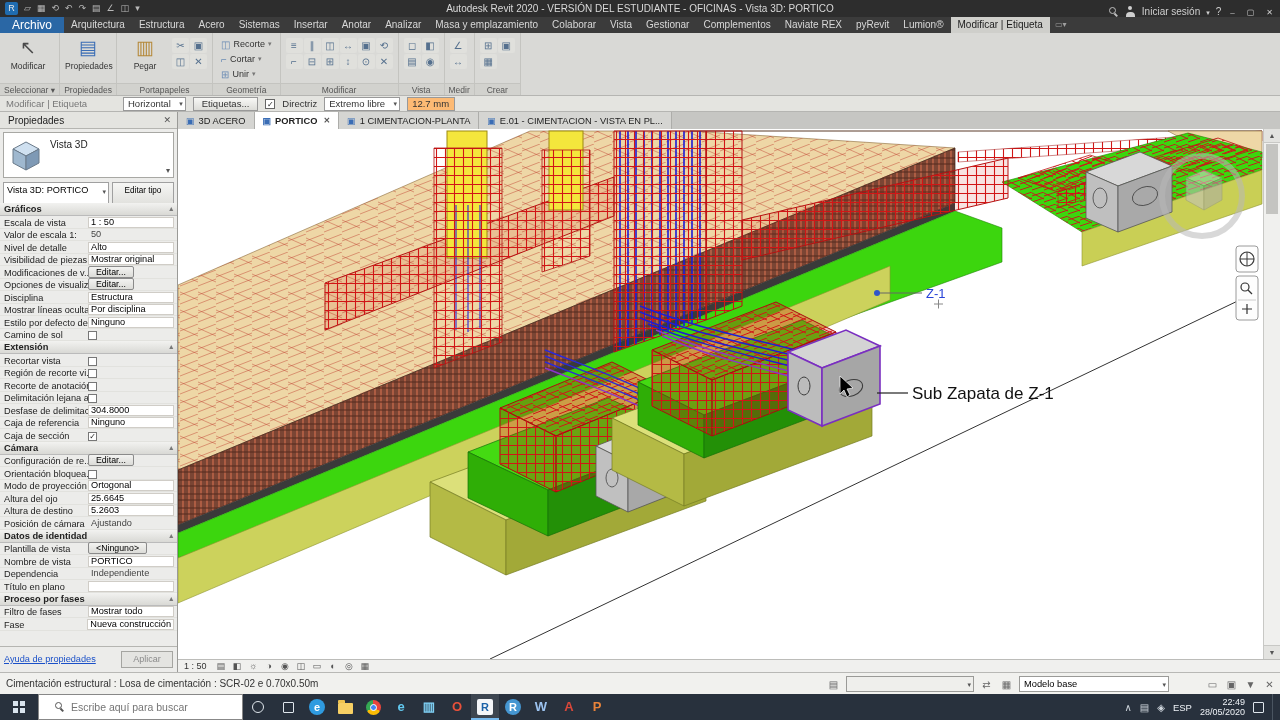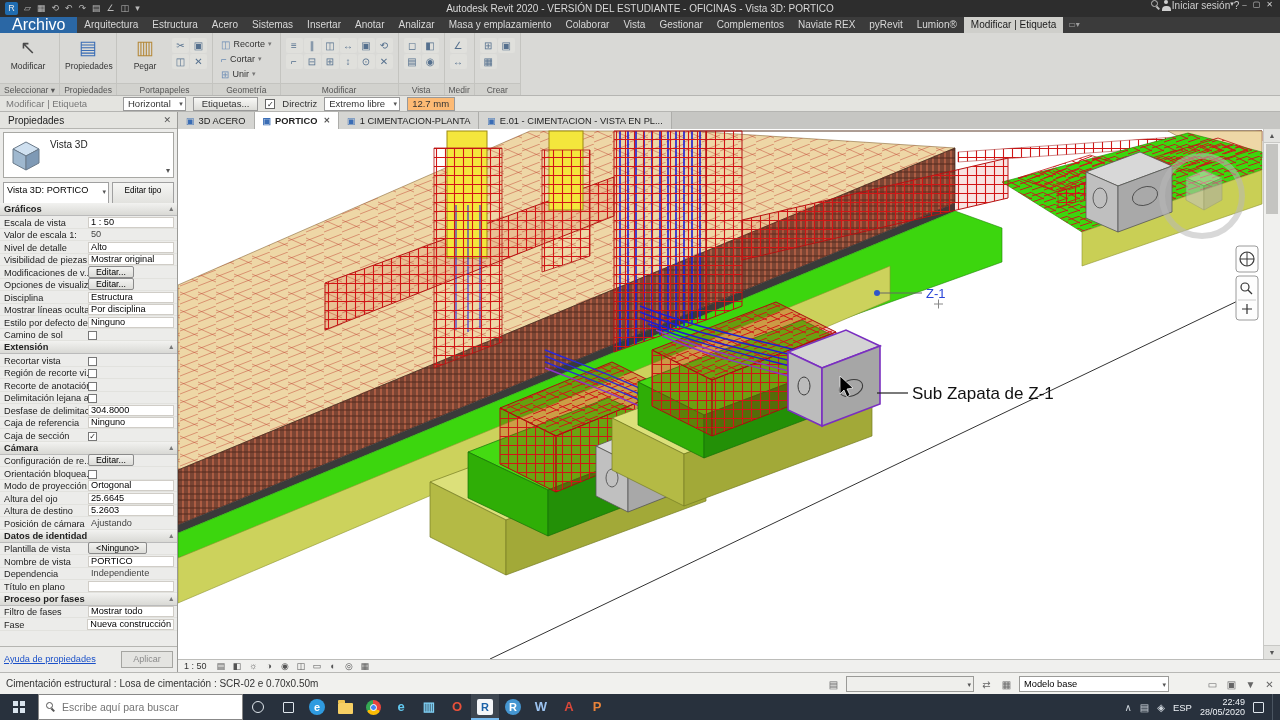--- a/index.html
+++ b/index.html
@@ -5,31 +5,31 @@
 <style>
 *{margin:0;padding:0;box-sizing:border-box;font-family:"Liberation Sans",sans-serif}
 html,body{width:1280px;height:720px;overflow:hidden;background:#fff}
 #app{position:relative;width:1280px;height:720px;background:#fff;font-size:11px;overflow:hidden}
 
 #titlebar{position:absolute;left:0;top:0;width:1280px;height:17px;background:#2d2d2d;color:#d6d6d6}
 #qat{position:absolute;left:5px;top:0;height:17px;display:flex;gap:6px;align-items:center}
 #qat span{font-size:9px;color:#b9b9b9;line-height:17px}
 #qat .rlogo{color:#e8e8e8;background:#1f6cb0;width:13px;height:13px;display:flex;align-items:center;justify-content:center;font-size:9px;border-radius:2px}
 #tb-title{position:absolute;left:0;right:0;top:0;text-align:center;font-size:10px;line-height:17px;color:#d9d9d9}
-#tb-right{position:absolute;right:4px;top:0;height:17px;display:flex;gap:0;align-items:flex-start;font-size:10px;color:#cfcfcf}
+#tb-right{position:absolute;right:4px;top:0;height:17px;display:flex;gap:6px;align-items:flex-end;font-size:10px;color:#cfcfcf}
 .mag{width:10px;height:10px;position:relative;display:inline-block}
 .mag::before{content:"";position:absolute;width:5px;height:5px;border:1.5px solid #bdbdbd;border-radius:50%;left:0;top:0}
 .mag::after{content:"";position:absolute;width:4px;height:1.5px;background:#bdbdbd;transform:rotate(45deg);left:5px;top:7px}
 .person{width:11px;height:11px;position:relative;display:inline-block}
 .person::before{content:"";position:absolute;left:3.5px;top:0;width:4px;height:4px;border-radius:50%;background:#cfcfcf}
 .person::after{content:"";position:absolute;left:1px;top:5.5px;width:9px;height:5px;border-radius:4px 4px 0 0;background:#cfcfcf}
 .winbtn{font-size:8px;color:#cfcfcf;padding:0 3px}
 
 #tabrow{position:absolute;left:0;top:17px;width:1280px;height:16px;background:#3b3b3b;display:flex;align-items:stretch}
-#filetab{background:#2a67a5;color:#fff;font-size:16px;line-height:16px;padding:0 12px}
+#filetab{background:#2a67a5;color:#fff;font-size:12px;line-height:16px;padding:0 12px}
 .rtab{color:#d8d8d8;font-size:10px;line-height:16px;padding:0 7px;white-space:nowrap}
 .rtab.ctx{background:#cfcfcb;color:#1c1c1c}
 #tabrow .tgl{color:#9f9f9f;font-size:8px;line-height:16px;padding:0 5px}
 
 #ribbon{position:absolute;left:0;top:33px;width:1280px;height:63px;background:#d9d9d6;border-bottom:1px solid #b5b5b2;display:flex}
 .rpanel{display:flex;flex-direction:column;border-right:1px solid #c4c4c0;height:100%}
 .rbody{flex:1;display:flex;gap:4px;align-items:flex-start;padding:2px 5px}
 .rplab{height:12px;font-size:8.5px;color:#555;text-align:center;background:#d2d2ce;border-top:1px solid #c4c4c0;line-height:12px;padding:0 4px;white-space:nowrap}
 .rbig{width:46px;text-align:center;cursor:default}
 .rbi{font-size:19px;line-height:26px;height:26px;color:#3a6db5}
@@ -93,21 +93,21 @@
 .sbi{font-size:10px;color:#666;width:15px;text-align:center}
 .sbsel{height:16px;background:#fff;border:1px solid #9a9a97;font-size:9.3px;line-height:14px;padding:0 13px 0 4px;position:relative;white-space:nowrap}
 .sbsel::after{content:"▾";position:absolute;right:2px;top:1px;font-size:7px;color:#555}
 .sbsel.dis{background:#efefec;color:#888}
 .sbgap{width:26px}
 
 #taskbar{position:absolute;left:0;top:694px;width:1280px;height:26px;background:#28313d;display:flex;align-items:center}
 #tstart{width:38px;height:26px;display:flex;align-items:center;justify-content:center}
 .winlogo{width:12px;height:12px;display:grid;grid-template-columns:5px 5px;grid-template-rows:5px 5px;gap:1.5px}
 .winlogo span{background:#d9e4ee}
-#tsearch{width:205px;height:26px;background:#fff;border:1px solid #888;display:flex;align-items:center;gap:6px;padding-left:7px}
+#tsearch{width:205px;height:26px;background:#fff;border:1px solid #888;display:flex;align-items:center;gap:6px;padding-left:16px}
 #tsearch .mag::before{border-color:#555}
 #tsearch .mag::after{background:#555}
 #tsearch input{border:none;outline:none;font-size:10.5px;color:#555;width:160px;background:transparent}
 .tspecial{width:30px;height:26px;display:flex;align-items:center;justify-content:center}
 .cort{width:12px;height:12px;border:1.5px solid #dfe6ec;border-radius:50%}
 .tv{width:11px;height:11px;border:1.5px solid #dfe6ec;border-radius:1px}
 #tapps{display:flex;height:26px}
 .tapp{width:28px;height:26px;display:flex;align-items:center;justify-content:center}
 .tapp.act{background:rgba(255,255,255,.10);box-shadow:inset 0 -2px 0 #76b9ed}
 .tg{font-size:13px;font-weight:bold;line-height:16px}

